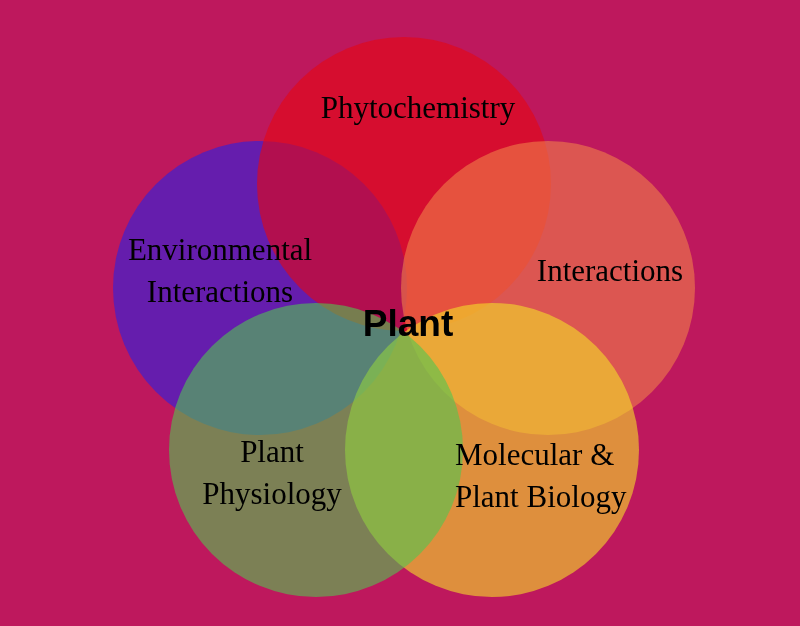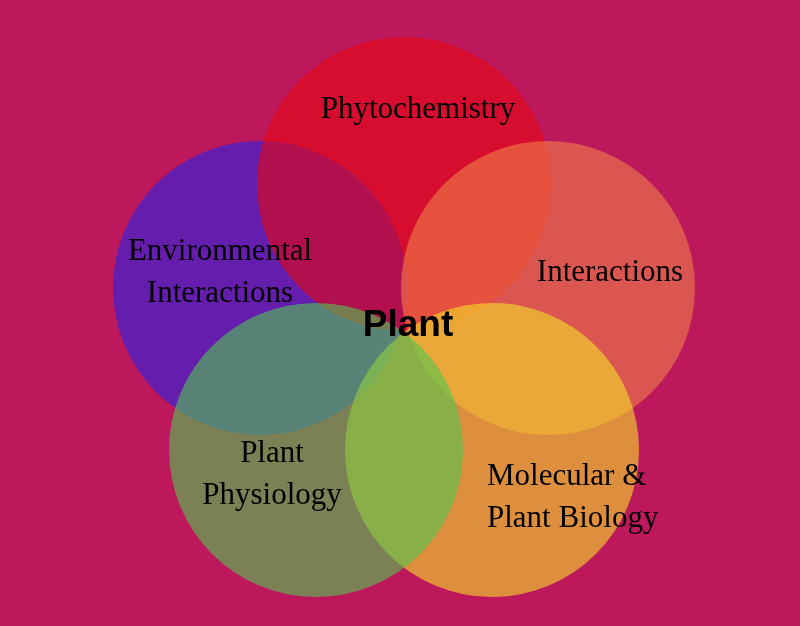--- a/index.html
+++ b/index.html
@@ -73,21 +73,21 @@
 
   <div class="label" style="left:610px; top:271px;">
     <span>Interactions</span>
   </div>
 
   <div class="label" style="left:272px; top:473px;">
     <span>Plant</span>
     <span>Physiology</span>
   </div>
 
-  <div class="label left-align" style="left:487px; top:476px;margin-top:20px;">
+  <div class="label left-align" style="left:455px; top:476px;">
     <span>Molecular &amp;</span>
     <span>Plant Biology</span>
   </div>
 
   <div class="label center-label" style="left:408px; top:324px;">
     <span>Plant</span>
   </div>
 
 </div>
 

